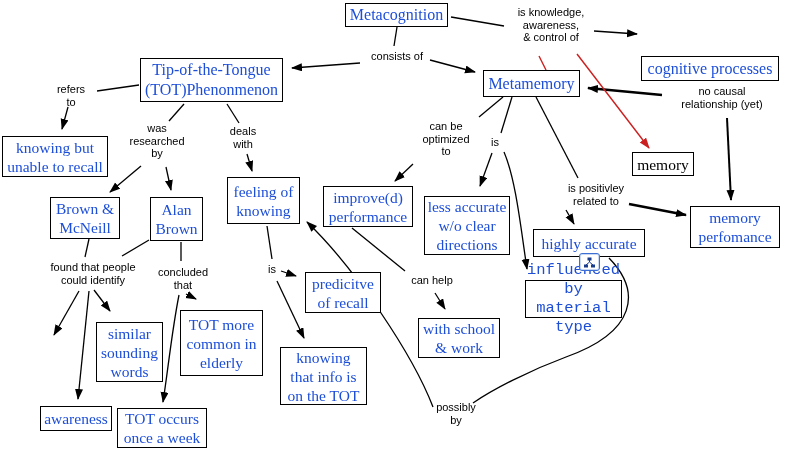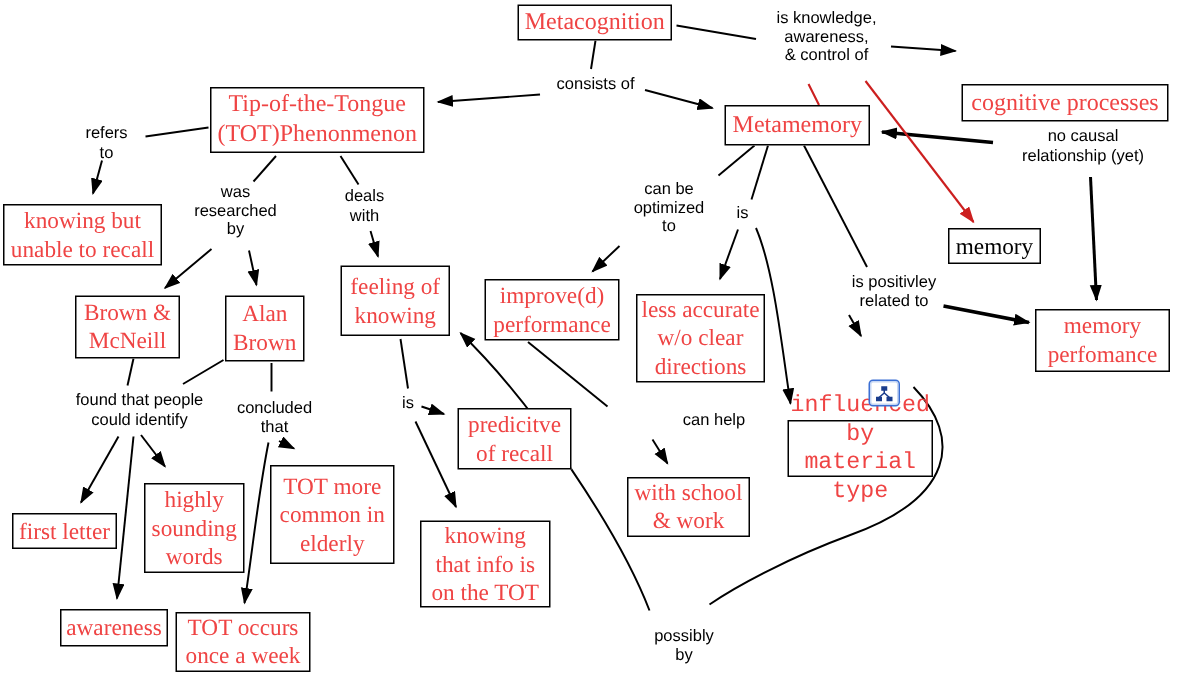--- a/index.html
+++ b/index.html
@@ -1,21 +1,21 @@
 <!DOCTYPE html>
 <html><head>
 <meta charset="utf-8">
 <style>
   html,body{margin:0;padding:0;background:#ffffff;}
   #canvas{position:relative;width:787px;height:452px;background:#ffffff;overflow:hidden;
           font-family:"Liberation Serif",serif;}
   #edges{position:absolute;left:0;top:0;z-index:1;}
   .node{position:absolute;z-index:2;background:#ffffff;border:1px solid #000000;
         display:flex;align-items:center;justify-content:center;text-align:center;
-        font-size:15.5px;line-height:19px;color:#ef4444;white-space:pre-line;box-sizing:border-box;}
+        font-size:15.5px;line-height:19px;color:#1d4ed8;white-space:pre-line;box-sizing:border-box;}
   .node.lg{font-size:16px;line-height:20px;}
   .node.accent{color:#000000;}
   .label{position:absolute;z-index:2;text-align:center;color:#000000;
          font-family:"Liberation Sans",sans-serif;font-size:11px;line-height:12.5px;
          white-space:pre-line;}
   .resource-icon{position:absolute;z-index:3;width:19px;height:16px;background:#ffffff;
          border:1px solid #3b6fd4;border-radius:3px;display:flex;align-items:center;
          justify-content:center;box-shadow:0 0 0 1px #c8d8f4 inset;cursor:pointer;}
 </style>
 </head>
@@ -91,28 +91,28 @@
   <div class="node" style="left:150px;top:197px;width:53px;height:44px;text-align:center;">Alan
 Brown</div>
   <div class="node" style="left:227px;top:177px;width:73px;height:47px;">feeling of
 knowing</div>
   <div class="node" style="left:323px;top:186px;width:90px;height:41px;">improve(d)
 performance</div>
   <div class="node" style="left:424px;top:196px;width:86px;height:59px;">less accurate
 w/o clear
 directions</div>
   <div class="node accent" style="left:632px;top:152px;width:62px;height:24px;">memory</div>
+  <div class="node" style="left:533px;top:229px;width:112px;height:28px;">highly accurate</div>
   <div class="node" style="left:690px;top:206px;width:90px;height:42px;">memory
 perfomance</div>
   <div class="node" style="left:525px;top:280px;width:97px;height:38px;font-family:Liberation Mono, monospace;">influenced by
 material type</div>
   <div class="node" style="left:305px;top:272px;width:76px;height:41px;">predicitve
 of recall</div>
-  <div class="node" style="left:8px;top:342px;width:70px;height:24px;">first letter</div>
-  <div class="node" style="left:96px;top:322px;width:67px;height:60px;">highly
+  <div class="node" style="left:96px;top:322px;width:67px;height:60px;">similar
 sounding
 words</div>
   <div class="node" style="left:180px;top:310px;width:83px;height:66px;">TOT more
 common in
 elderly</div>
   <div class="node" style="left:280px;top:347px;width:87px;height:58px;">knowing
 that info is
 on the TOT</div>
   <div class="node" style="left:40px;top:406px;width:72px;height:25px;">awareness</div>
   <div class="node" style="left:117px;top:408px;width:90px;height:40px;">TOT occurs
@@ -137,22 +137,22 @@
   <div class="label" style="left:486px;top:136px;width:18px;">is</div>
   <div class="label" style="left:670px;top:85px;width:104px;">no causal
 relationship (yet)</div>
   <div class="label" style="left:558px;top:182px;width:76px;">is positivley
 related to</div>
   <div class="label" style="left:42px;top:261px;width:102px;">found that people
 could identify</div>
   <div class="label" style="left:154px;top:266px;width:58px;">concluded
 that</div>
   <div class="label" style="left:263px;top:263px;width:18px;">is</div>
-  <div class="label" style="left:405px;top:274px;width:54px;margin-left:44px;">can help</div>
-  <div class="label" style="left:431px;top:418px;width:50px;">possibly
+  <div class="label" style="left:405px;top:274px;width:54px;">can help</div>
+  <div class="label" style="left:431px;top:401px;width:50px;">possibly
 by</div>
 
   <div class="resource-icon" style="left:579px;top:253px;">
     <svg width="13" height="11" viewBox="0 0 13 11">
       <path d="M6.5,3 L6.5,5 M3,8 L6.5,5 L10,8" stroke="#1a3c8c" stroke-width="1" fill="none"></path>
       <rect x="4.5" y="0.5" width="4" height="3" fill="#1a3c8c"></rect>
       <rect x="1" y="7.5" width="4" height="3" fill="#1a3c8c"></rect>
       <rect x="8" y="7.5" width="4" height="3" fill="#1a3c8c"></rect>
     </svg>
   </div>

